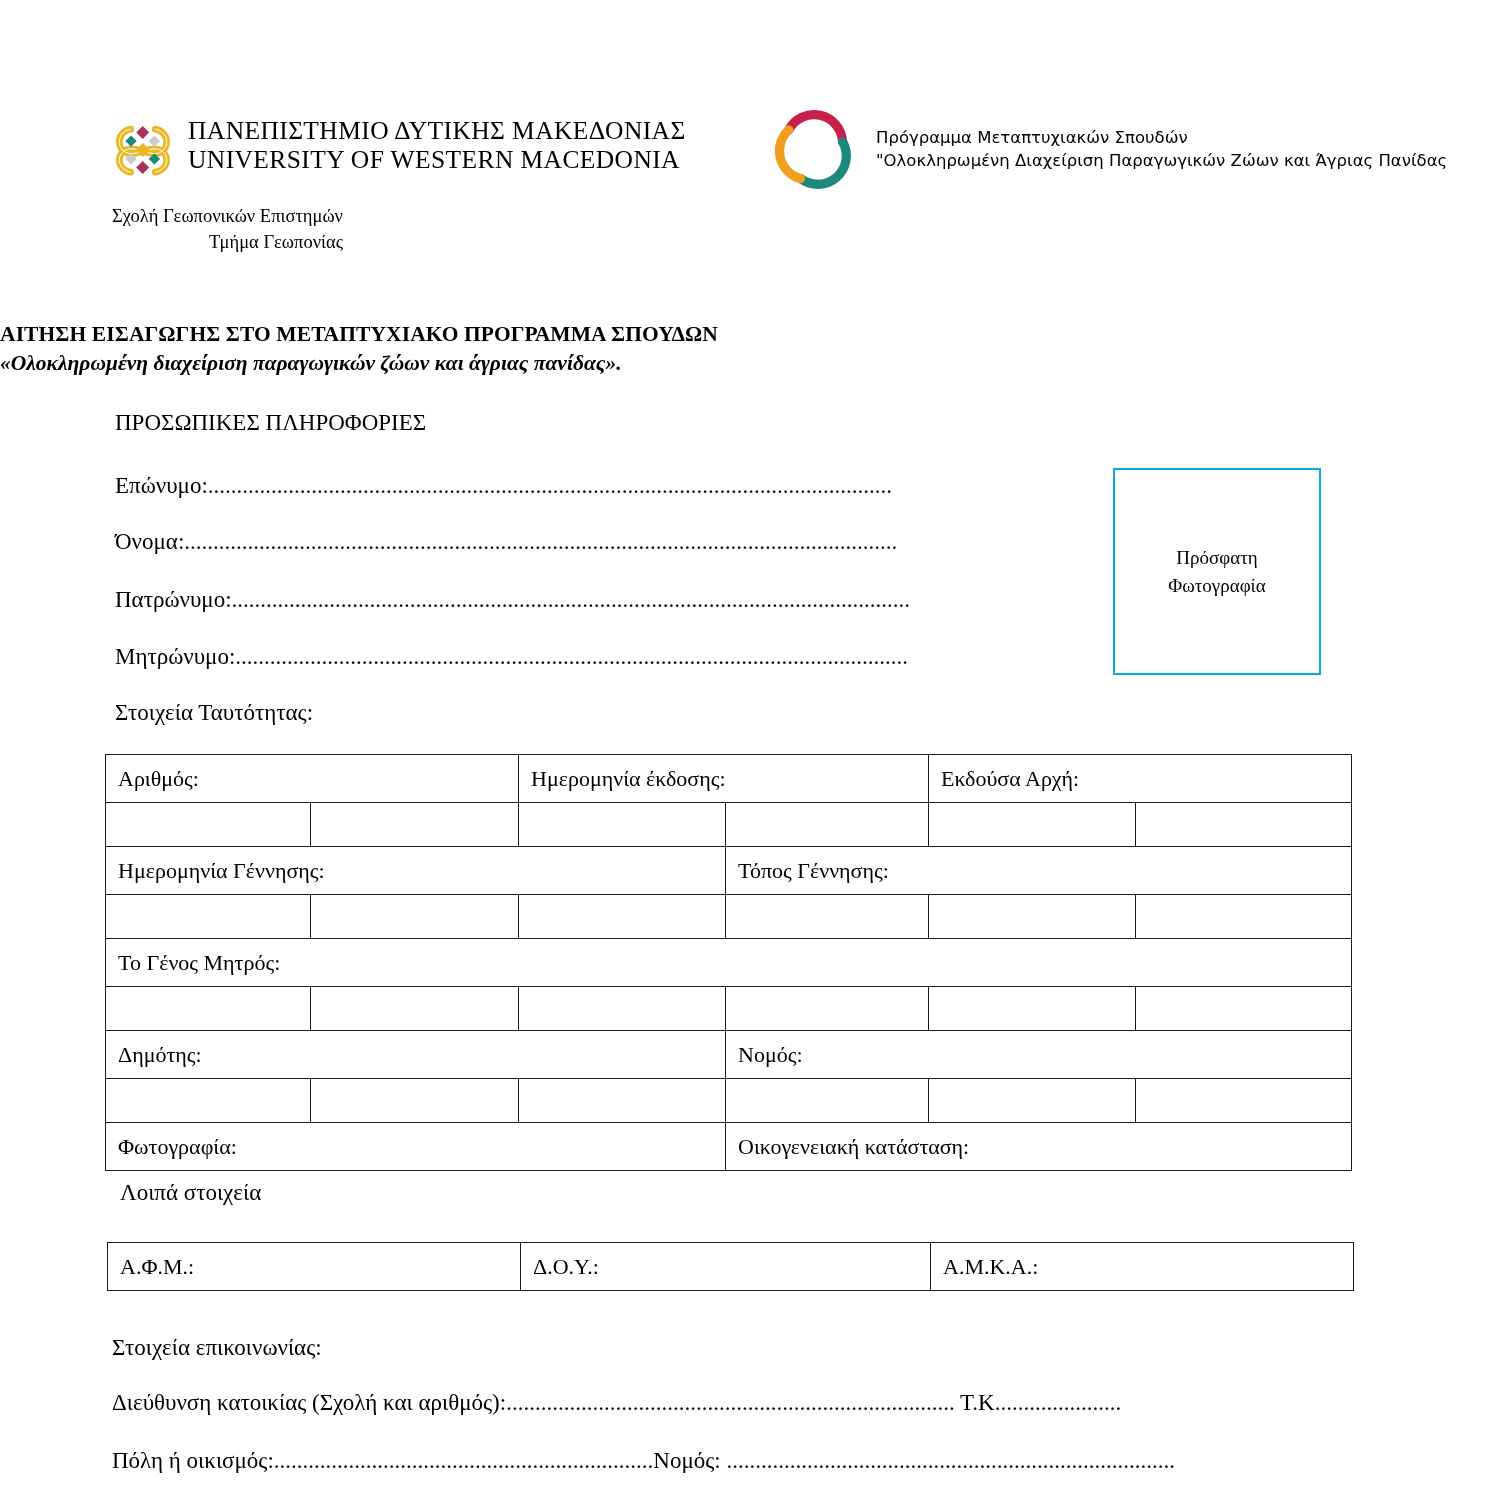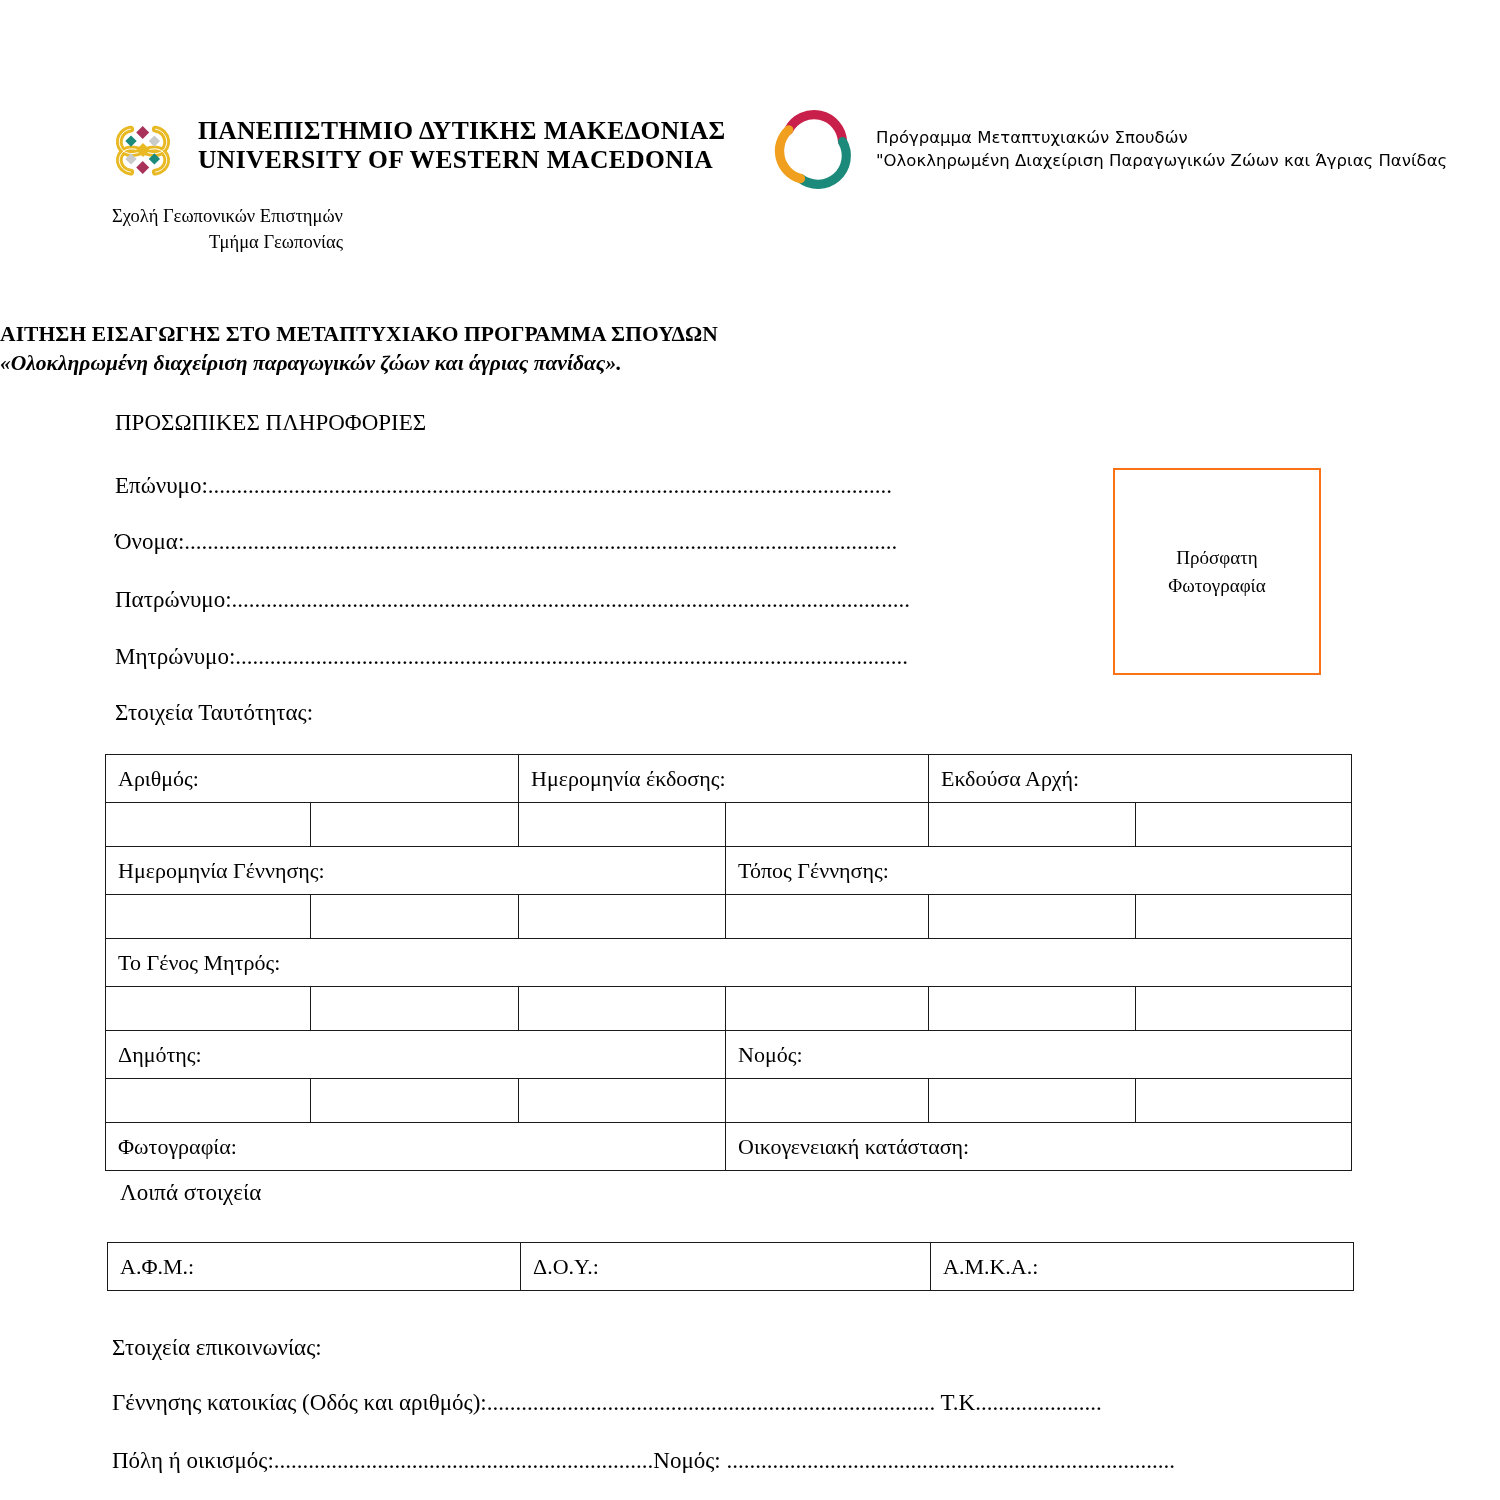--- a/index.html
+++ b/index.html
@@ -37,23 +37,22 @@
     display: flex;
     align-items: flex-start;
   }
   .knot {
     width: 62px;
     height: 64px;
     flex: 0 0 auto;
     margin-top: 2px;
   }
   .uwm-names {
-    margin-left: 24px;
+    margin-left: 14px;
     line-height: 1.14;
-    font-weight: bold;
   }
   .uwm-names .ln {
     font-family: "Liberation Serif", "DejaVu Serif", serif;
     font-size: 25.5px;
     letter-spacing: 0.4px;
     white-space: nowrap;
   }
 
   .faculty-block {
     position: absolute;
@@ -126,21 +125,21 @@
     letter-spacing: 0px;
   }
 
   
   .photo-box {
     position: absolute;
     left: 1113px;
     top: 468px;
     width: 208px;
     height: 207px;
-    border: 2px solid #f97316;
+    border: 2px solid #0ea5e9;
     display: flex;
     align-items: center;
     justify-content: center;
     text-align: center;
     box-sizing: border-box;
   }
   .photo-box span {
     font-size: 19px;
     line-height: 1.45;
   }
@@ -337,21 +336,21 @@
           <td class="lbl" colspan="2">Α.Φ.Μ.:</td>
           <td class="lbl" colspan="2">Δ.Ο.Υ.:</td>
           <td class="lbl" colspan="2">Α.Μ.Κ.Α.:</td>
         </tr>
       </tbody>
   </table>
 
   <div class="sec-head" style="left:112px; top:1335px;">Στοιχεία επικοινωνίας:</div>
 
   <div class="field-line" style="left:112px; top:1390px;">
-    <span>Γέννησης κατοικίας (Οδός και αριθμός):</span><span class="dots">..............................................................................</span>
+    <span>Διεύθυνση κατοικίας (Σχολή και αριθμός):</span><span class="dots">..............................................................................</span>
     <span>Τ.Κ</span><span class="dots">......................</span>
   </div>
 
   <div class="field-line" style="left:112px; top:1448px;">
     <span>Πόλη ή οικισμός:</span><span class="dots">..................................................................</span><span>Νομός:</span> <span class="dots">..............................................................................</span>
   </div>
 
 </div>
 
 </body></html>

